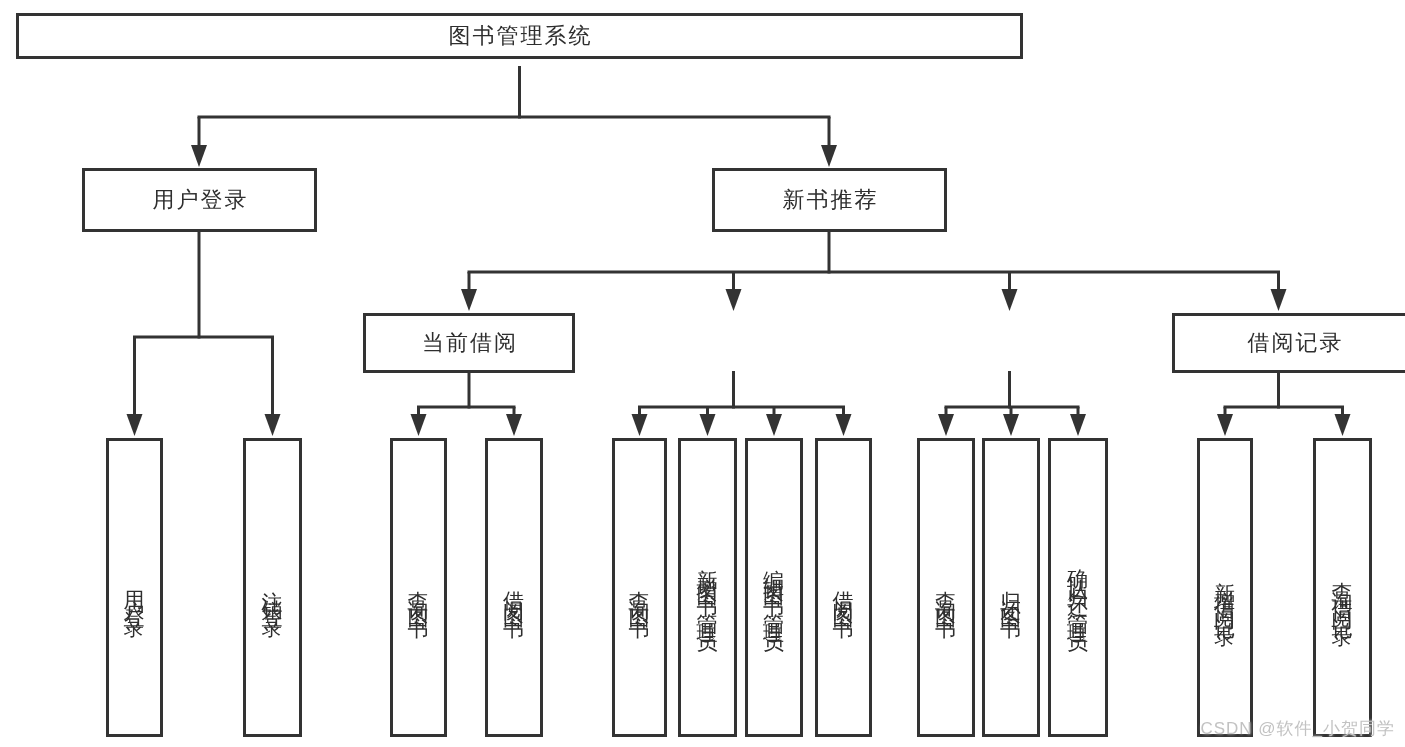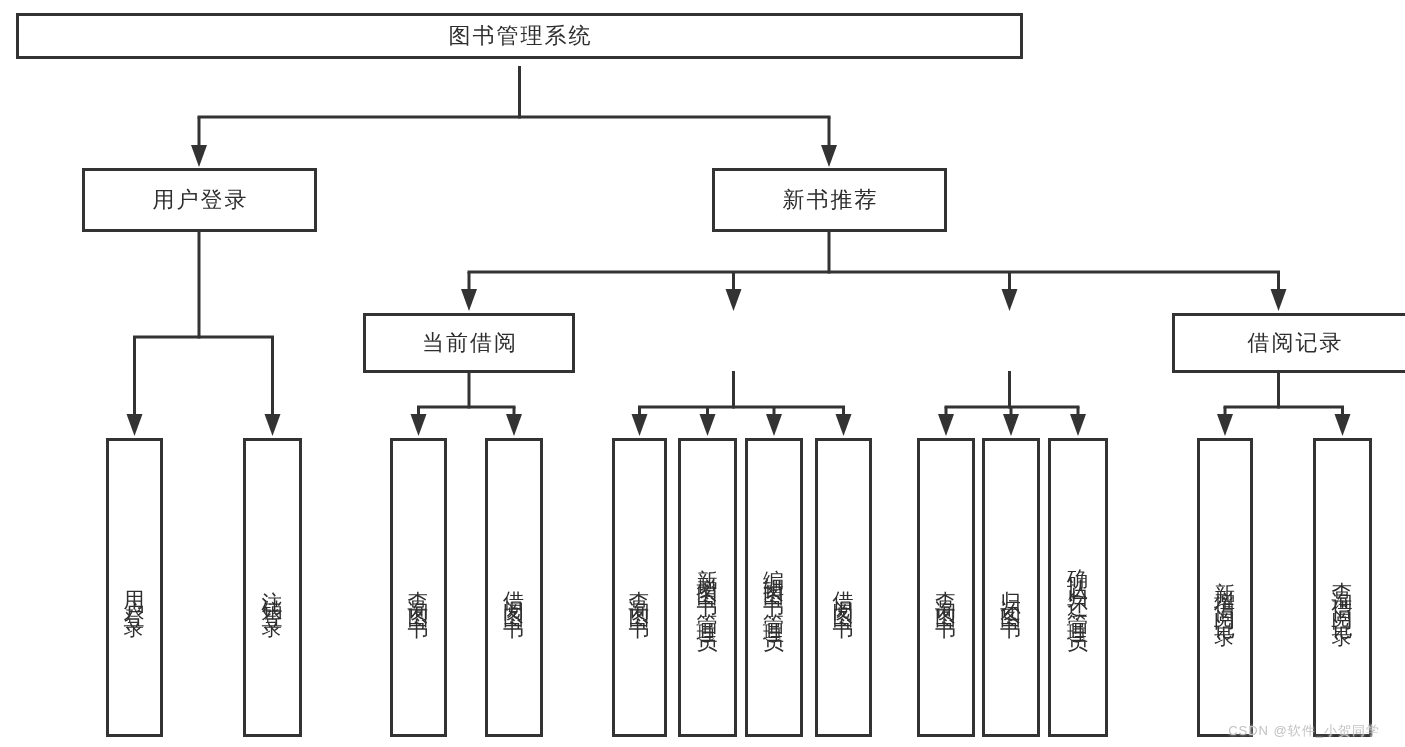--- a/index.html
+++ b/index.html
@@ -44,23 +44,23 @@
     writing-mode:vertical-rl;
     text-orientation:mixed;
     font-size:21px;
     line-height:1;
     letter-spacing:9px;
     margin-bottom:-9px;
     white-space:nowrap;
   }
   .watermark{
     position:absolute;
-    right:25px;bottom:7px;
+    right:10px;bottom:7px;
     color:var(--watermark);
-    font-size:13px;
+    font-size:17px;
     letter-spacing:1px;
     text-shadow:0 0 3px #ffffff;
     white-space:nowrap;
   }
 </style>
 </head>
 <body>
 
 <div class="canvas">
 

